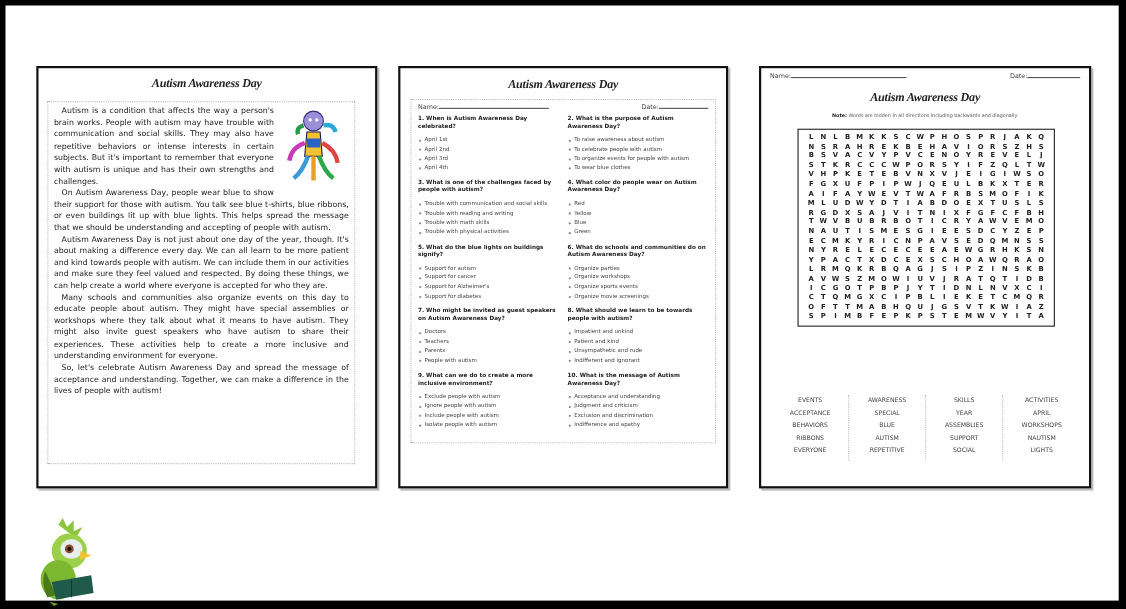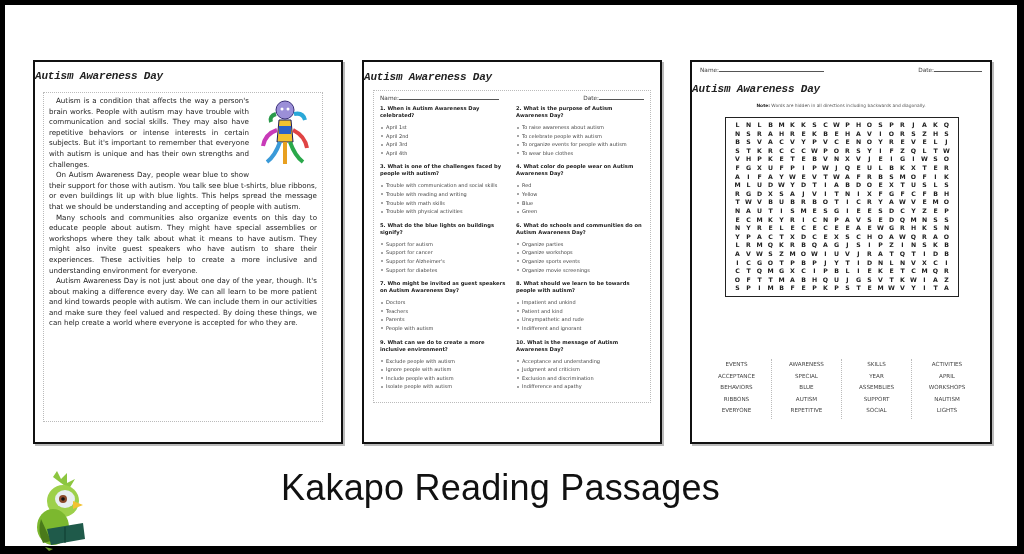--- a/index.html
+++ b/index.html
@@ -10,22 +10,22 @@
     background: #fff;
   }
   .page {
     position: absolute; top: 55px; height: 384px; background: #fff;
     border: 2px solid #111; box-shadow: 2px 2px 0 #bbb;
   }
   .p1 { left: 28px; width: 310px; }
   .p2 { left: 357px; width: 300px; }
   .p3 { left: 685px; width: 302px; }
   .script-title {
-    font-family: Liberation Mono, monospace; font-style: italic; font-weight: bold;
-    font-size: 11px; color: #222; letter-spacing: -0.2px;
+    font-family: Liberation Serif, serif; font-style: italic; font-weight: bold;
+    font-size: 11px; text-align: center; color: #222; letter-spacing: -0.2px;
   }
   .p1 .script-title { margin-top: 8px; }
   .passage {
     position: absolute; left: 8px; top: 30px; width: 280px; height: 330px;
     border: 1px dotted #bbb; padding: 3px 5px;
     font-size: 7.1px; line-height: 10.6px; text-align: justify; color: #222;
   }
   .passage p { text-indent: 7px; }
   .passage p:first-child { text-indent: 0; }
   .mascot-octo { float: right; width: 60px; height: 72px; margin: 2px 2px 2px 6px; }
@@ -85,22 +85,23 @@
         <path d="M24 22 L36 22 L38 44 L22 44 Z" fill="#f2c230" stroke="#1a1a5a" stroke-width="1"></path>
         <path d="M24 28 L36 28 L36 36 L24 36 Z" fill="#2b62c8"></path>
         <path d="M22 32 Q10 36 8 48" stroke="#c83ab8" stroke-width="4" fill="none"></path>
         <path d="M38 32 Q50 38 52 50" stroke="#e04444" stroke-width="4" fill="none"></path>
         <path d="M25 44 Q20 58 12 64" stroke="#3a9ad8" stroke-width="4" fill="none"></path>
         <path d="M35 44 Q40 58 48 64" stroke="#2aa84a" stroke-width="4" fill="none"></path>
         <path d="M30 44 L30 66" stroke="#e8a020" stroke-width="4"></path>
       </svg>
       <p>Autism is a condition that affects the way a person's brain works. People with autism may have trouble with communication and social skills. They may also have repetitive behaviors or intense interests in certain subjects. But it's important to remember that everyone with autism is unique and has their own strengths and challenges.</p>
       <p>On Autism Awareness Day, people wear blue to show their support for those with autism. You talk see blue t-shirts, blue ribbons, or even buildings lit up with blue lights. This helps spread the message that we should be understanding and accepting of people with autism.</p>
+      <p>Autism Awareness Day is not just about one day of the year, though. It's about making a difference every day. We can all learn to be more patient and kind towards people with autism. We can include them in our activities and make sure they feel valued and respected. By doing these things, we can help create a world where everyone is accepted for who they are.</p>
       <p>Many schools and communities also organize events on this day to educate people about autism. They might have special assemblies or workshops where they talk about what it means to have autism. They might also invite guest speakers who have autism to share their experiences. These activities help to create a more inclusive and understanding environment for everyone.</p>
-      <p>Autism Awareness Day is not just about one day of the year, though. It's about making a difference every day. We can all learn to be more patient and kind towards people with autism. We can include them in our activities and make sure they feel valued and respected. By doing these things, we can help create a world where everyone is accepted for who they are.</p>
+      <p>So, let's celebrate Autism Awareness Day and spread the message of acceptance and understanding. Together, we can make a difference in the lives of people with autism!</p>
     </div>
   </div>
 
   <div class="page p2">
     <div class="script-title">Autism Awareness Day</div>
     <div class="quiz">
       <div class="namedate">
         <span><span>Name:</span><span class="line" style="width:100px;"></span></span>
         <span><span>Date:</span><span class="line" style="width:45px;"></span></span>
       </div>
@@ -649,14 +650,13 @@
     <circle cx="40" cy="28" r="4" fill="#8b4a2b"></circle>
       <circle cx="40" cy="28" r="1.8" fill="#111"></circle>
     <path d="M50 30 L60 34 L50 38 Z" fill="#f2c230"></path>
     <ellipse cx="30" cy="56" rx="16" ry="18" fill="#7cb82f"></ellipse>
     <path d="M18 48 Q14 60 20 72 L28 70 Z" fill="#4a7a1a"></path>
     <path d="M24 58 L60 52 L62 68 L28 74 Z" fill="#1f5a4a"></path>
     <path d="M42 56 L42 72" stroke="#0e3a2e" stroke-width="1"></path>
     <path d="M22 76 L30 78 L26 80 Z" fill="#6a9a2a"></path>
   </svg>
 
-  <div class="brand">Kakapo Reading Passages</div>
 </div>
 
 </body></html>

